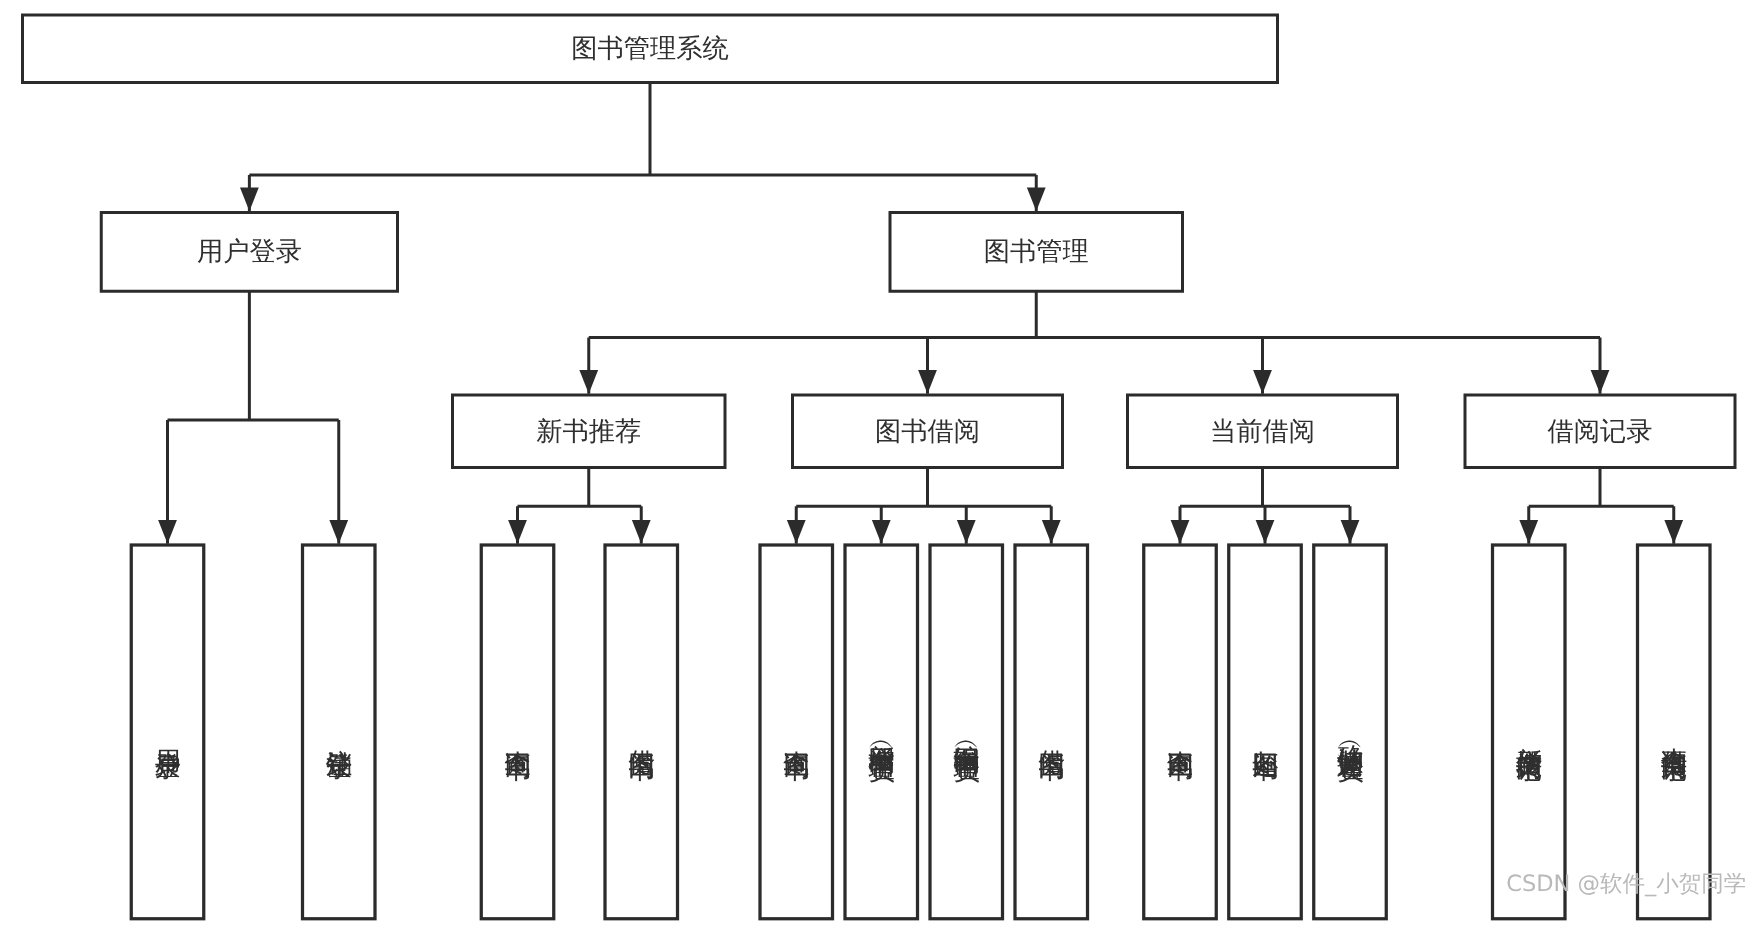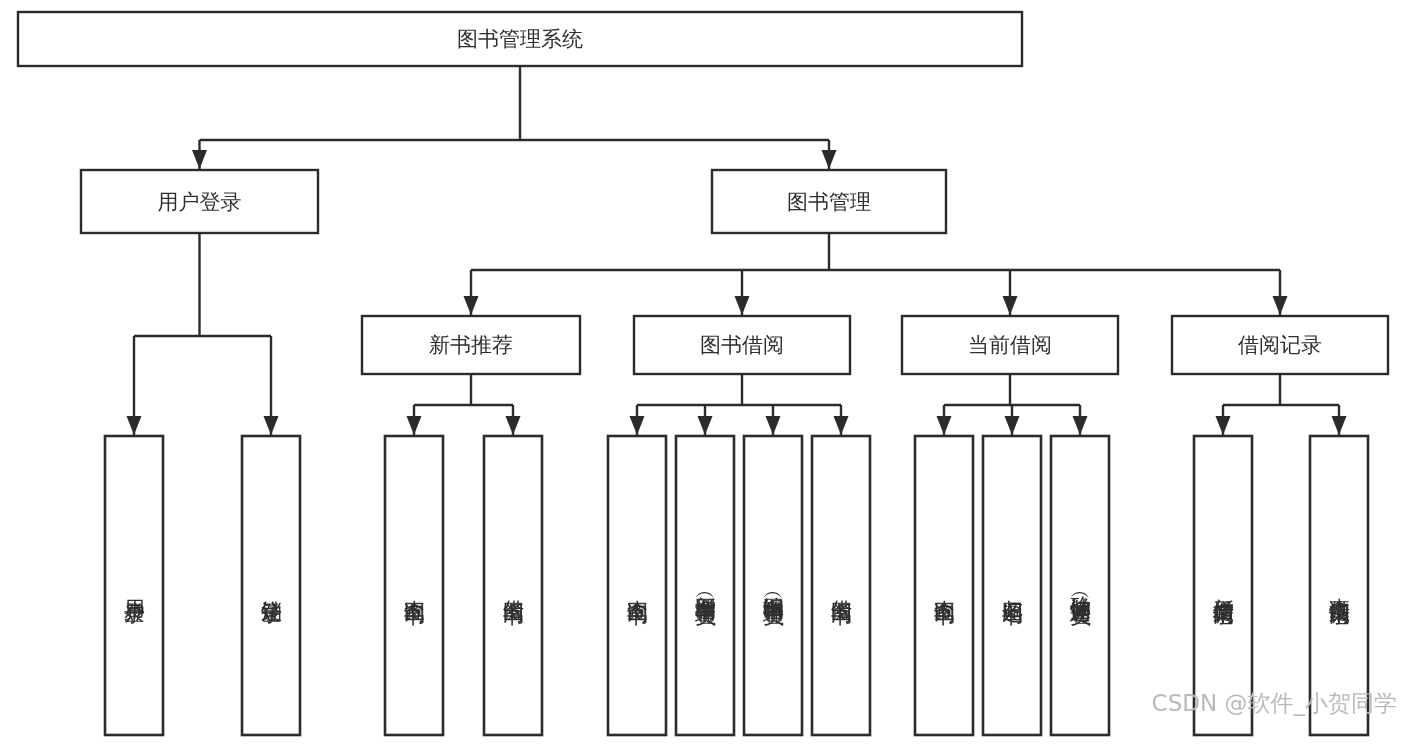--- a/index.html
+++ b/index.html
@@ -73,21 +73,21 @@
     color: #2f2f2f;
     letter-spacing: 1.5px;
     white-space: nowrap;
     text-align: center;
   }
   .watermark {
     position: absolute;
     right: 8px;
     bottom: 4px;
     font-family: "DejaVu Sans", "Liberation Sans", sans-serif;
-    font-size: 23px;
+    font-size: 18px;
     color: #b9b9b9;
     white-space: nowrap;
     user-select: none;
     text-align: right;
   }
 </style>
 </head>
 <body>
 
 <div id="diagram-root">

